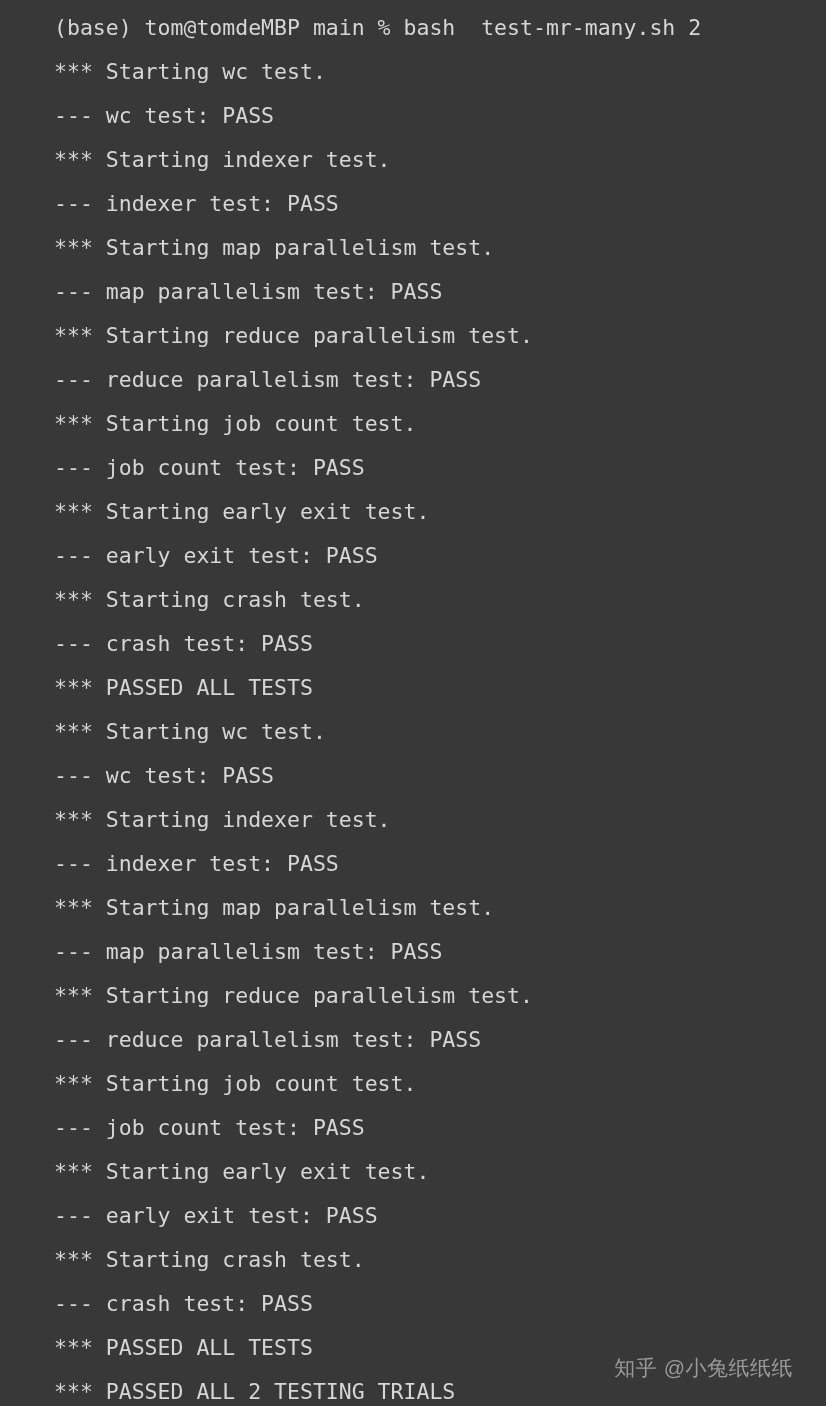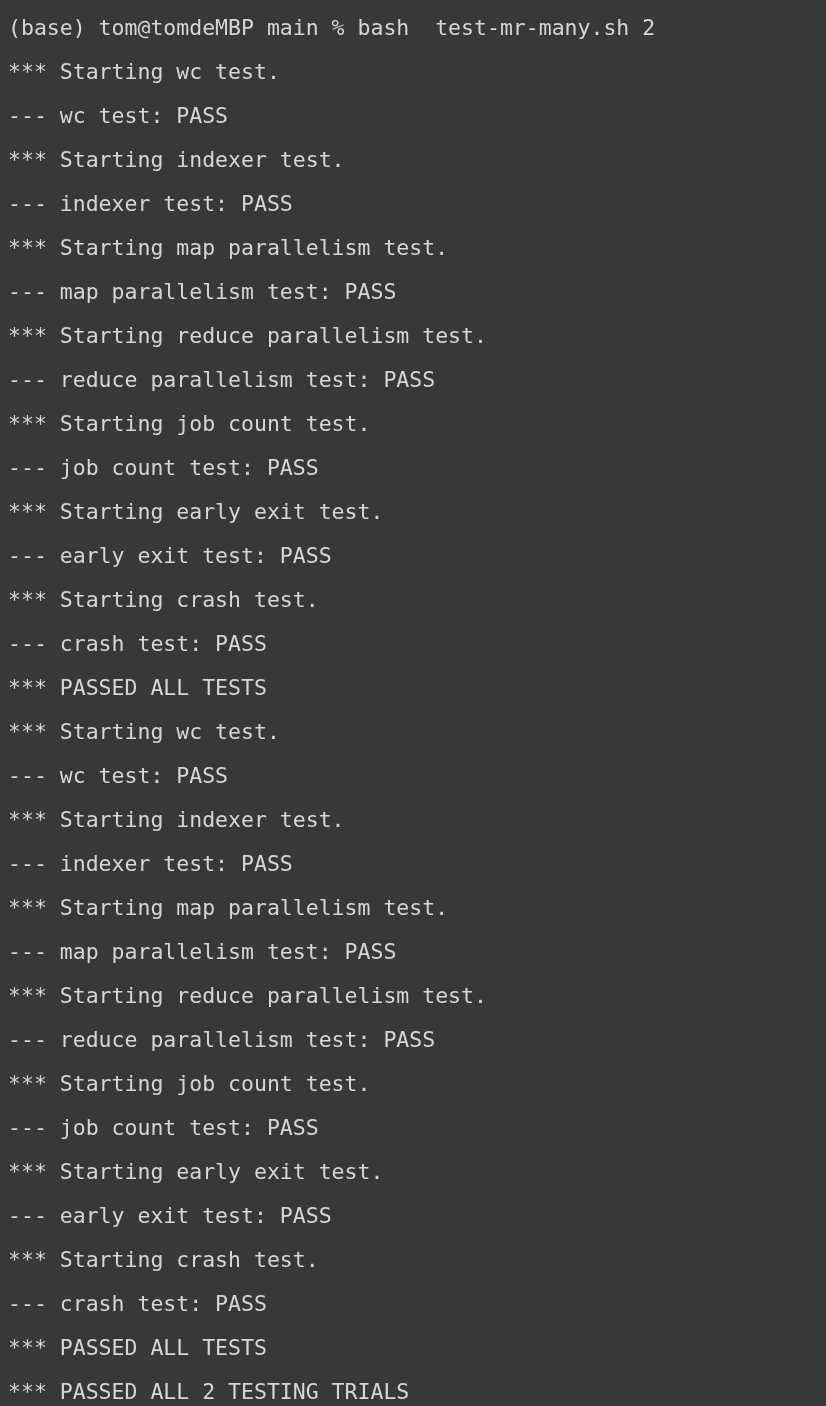--- a/index.html
+++ b/index.html
@@ -13,20 +13,21 @@
     overflow: hidden;
     font-family: "DejaVu Sans Mono", "Liberation Mono", monospace;
   }
   #terminal {
     position: relative;
     width: 761px;
     height: 1406px;
     background: #383838;
     box-sizing: border-box;
     padding: 6px 0 0 8px;
+    margin-left: 46px;
   }
   .line {
     font-family: "DejaVu Sans Mono", "Liberation Mono", monospace;
     font-size: 21.5px;
     line-height: 44px;
     color: #d6d6d6;
     white-space: pre;
     letter-spacing: 0px;
     height: 44px;
   }
@@ -71,13 +72,14 @@
     <div class="line">--- reduce parallelism test: PASS</div>
     <div class="line">*** Starting job count test.</div>
     <div class="line">--- job count test: PASS</div>
     <div class="line">*** Starting early exit test.</div>
     <div class="line">--- early exit test: PASS</div>
     <div class="line">*** Starting crash test.</div>
     <div class="line">--- crash test: PASS</div>
     <div class="line">*** PASSED ALL TESTS</div>
     <div class="line">*** PASSED ALL 2 TESTING TRIALS</div>
   </div>
+  <div class="watermark">知乎 @小兔纸纸纸</div>
 </div>
 
 </body></html>

